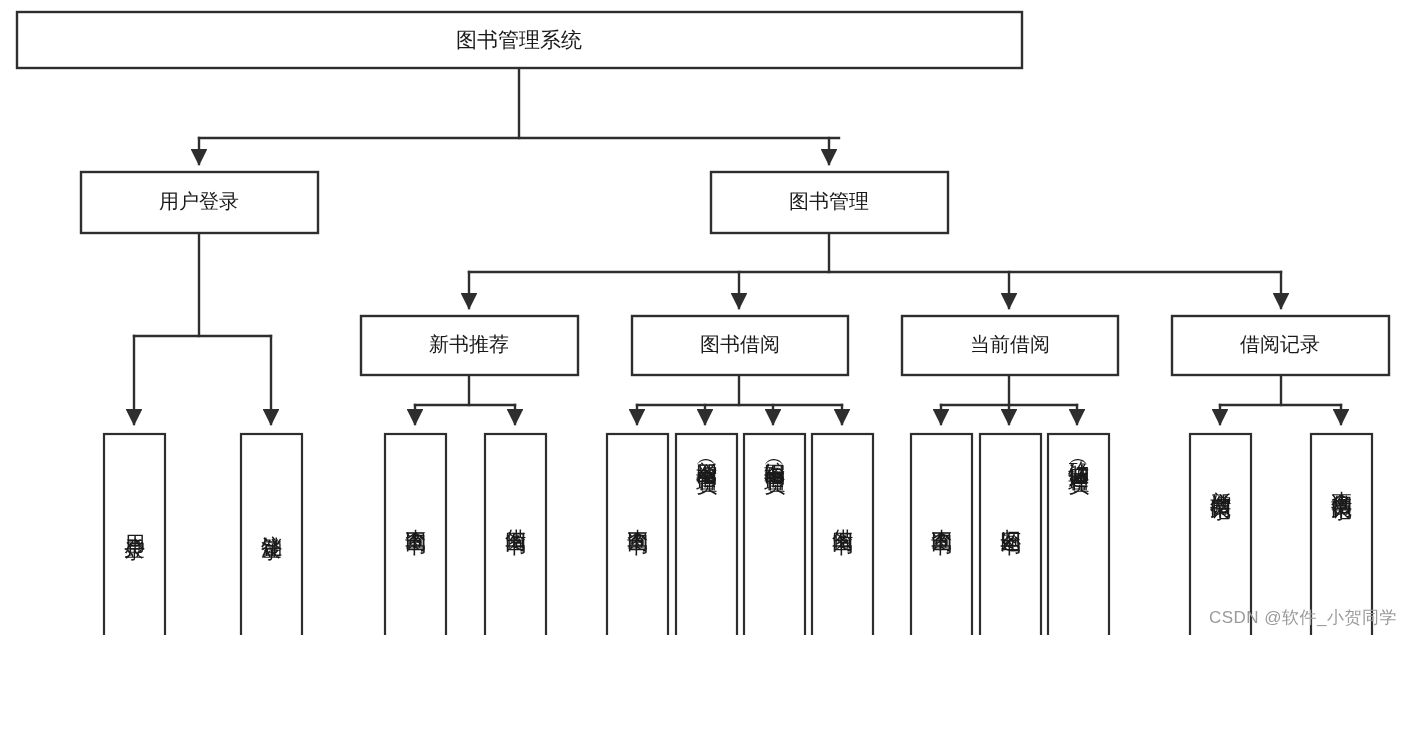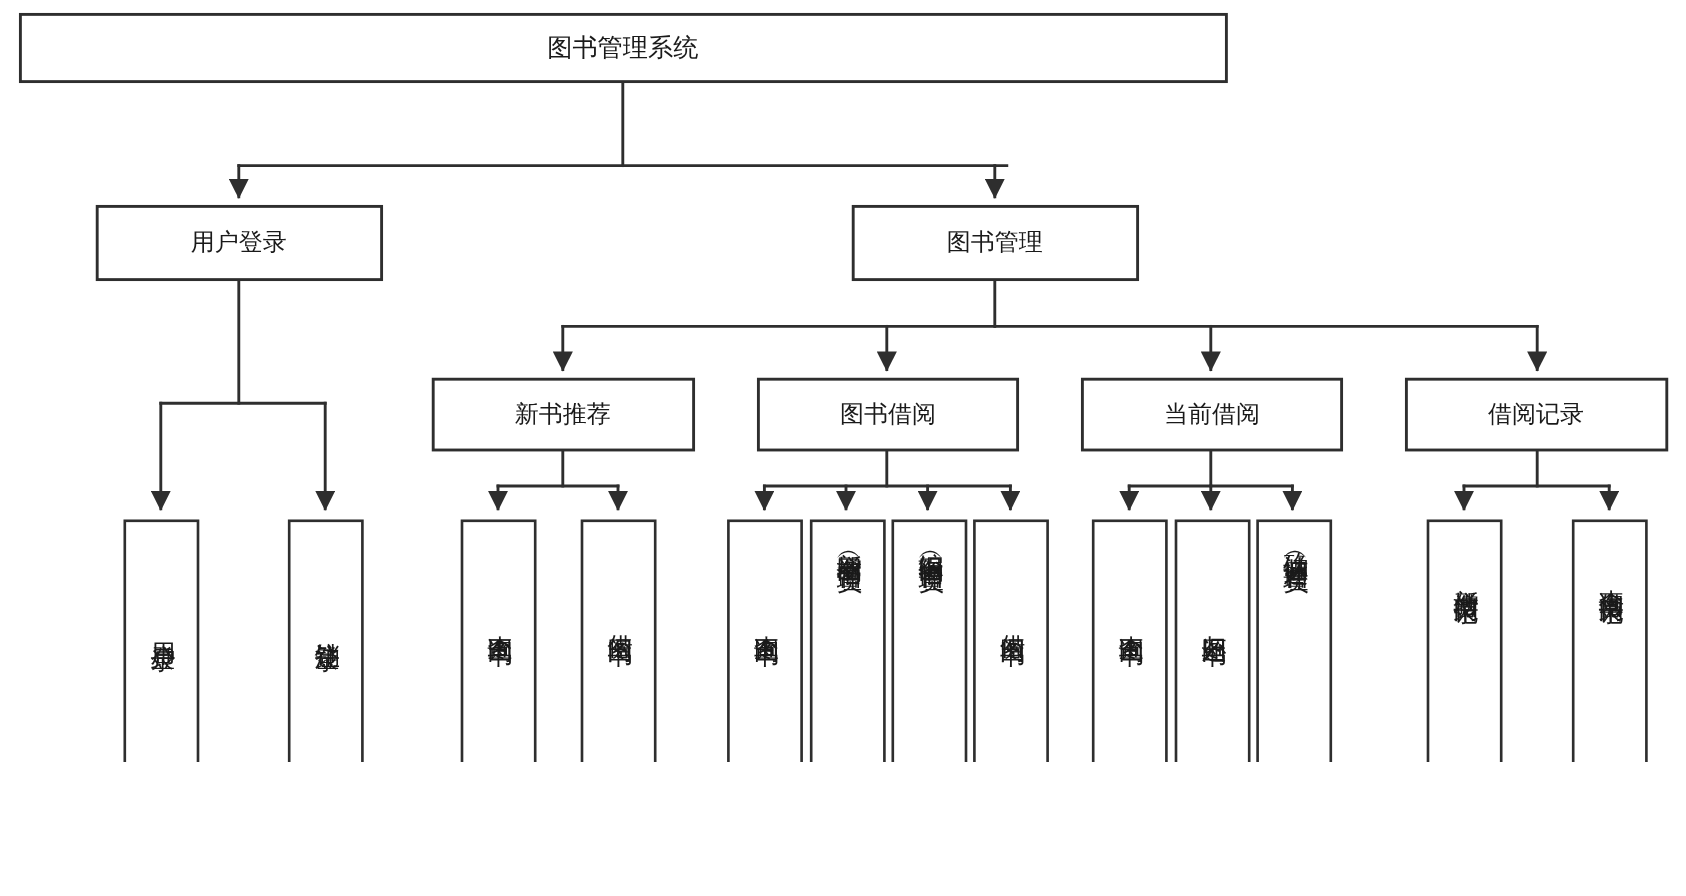--- a/index.html
+++ b/index.html
@@ -236,14 +236,15 @@
     <span class="leaf-label">确认归还（管理员）</span>
   </div>
 
   <div class="leaf-label-wrap" style="left:1190px; top:434px; width:61px; height:301px; padding-top:40px;">
     <span class="leaf-label">新增借阅记录</span>
   </div>
   <div class="leaf-label-wrap" style="left:1311px; top:434px; width:61px; height:301px; padding-top:40px;">
     <span class="leaf-label">查询借阅记录</span>
   </div>
 
+  <div class="watermark">CSDN @软件_小贺同学</div>
 
 </div>
 
 </body></html>

